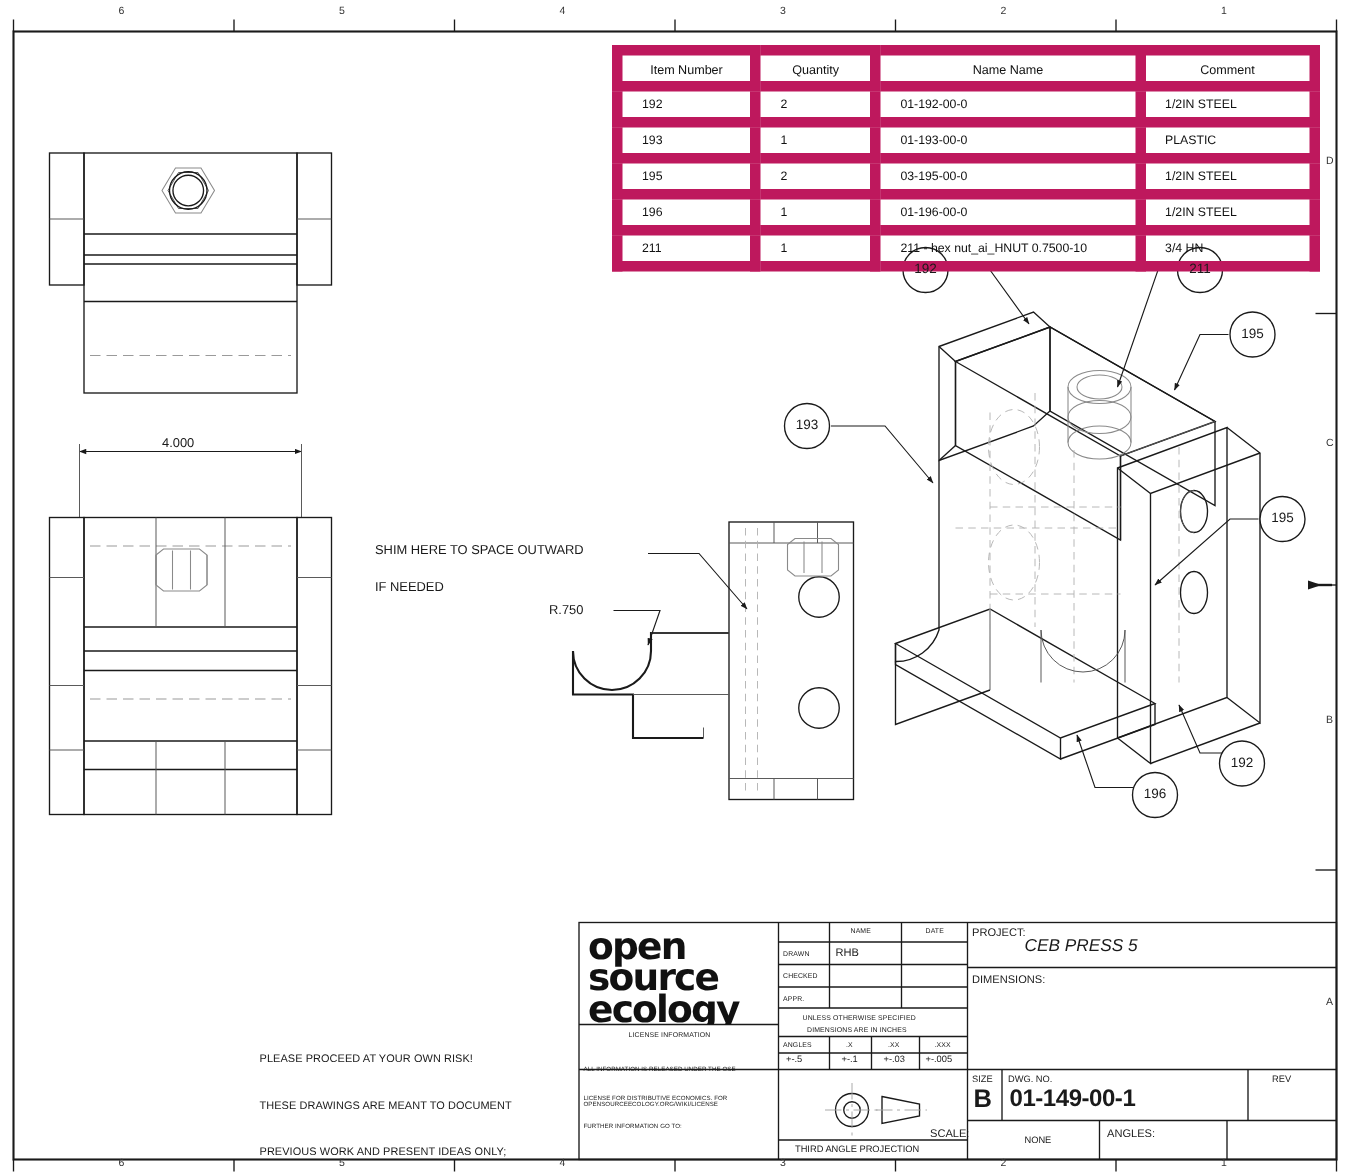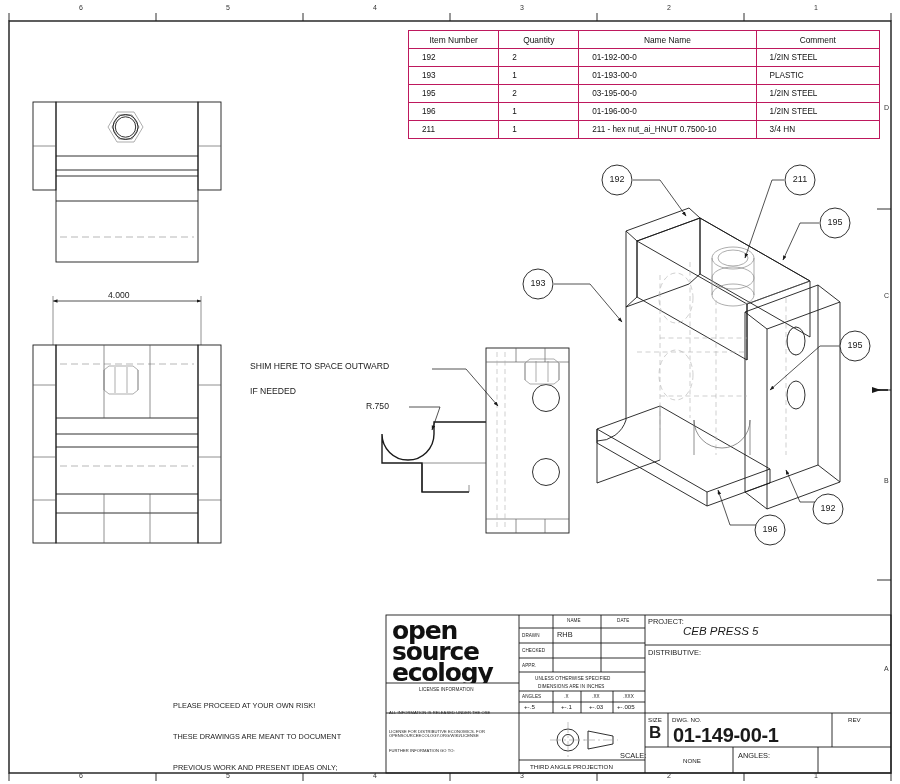--- a/index.html
+++ b/index.html
@@ -5,31 +5,31 @@
   html,body{margin:0;padding:0;background:#ffffff;}
   body{width:900px;height:784px;position:relative;overflow:hidden;
        font-family:"Liberation Sans",sans-serif;color:#1a1a1a;}
   .sheet{position:absolute;inset:0;}
   svg{display:block;}
   #vec{position:absolute;left:0;top:0;}
   .lbl{position:absolute;white-space:pre;line-height:1.18;}
   
   #bom{position:absolute;left:408px;top:30px;width:472px;
        border-collapse:collapse;font-size:8.2px;}
-  #bom td,#bom th{border:1px solid #be185d;height:17px;padding:0 13px;
+  #bom td,#bom th{border:7px solid #be185d;height:17px;padding:0 13px;
        font-weight:normal;color:#111;overflow:hidden;white-space:nowrap;}
   #bom th{text-align:center;font-size:8.4px;}
   #bom td.l{text-align:left;}
   .bw1{width:78px}.bw2{width:74px}.bw3{width:176px}.bw4{width:144px}
   .tiny{font-size:4.6px;letter-spacing:.1px;}
   .tiny2{font-size:4.1px;letter-spacing:.05px;line-height:1.55;}
   .sm{font-size:6.2px;}
   .md{font-size:7.4px;}
   .lg{font-size:11.5px;}
-  .xl{font-size:20px;font-weight:bold;letter-spacing:-.3px;}
+  .xl{font-size:16px;font-weight:bold;letter-spacing:-.3px;}
   .size-b{font-size:17px;font-weight:bold;}
   .disc{font-size:7.3px;line-height:1.42;letter-spacing:.05px;}
   .note{font-size:8.6px;line-height:1.5;}
   .dim{font-size:8.6px;}
   .zone{font-size:7px;color:#333;}
   .balloon-t{font-size:9px;}
   
   #logo{position:absolute;left:392px;top:617px;width:125px;height:66px;}
   #logo text{font-family:"DejaVu Sans",sans-serif;font-weight:bold;
        font-size:25px;fill:#111;letter-spacing:-1.2px;}
@@ -417,21 +417,21 @@
 
 <div class="lbl sm" style="left:524px;top:703px;">+-.5</div>
 <div class="lbl sm" style="left:561px;top:703px;">+-.1</div>
 <div class="lbl sm" style="left:589px;top:703px;">+-.03</div>
 <div class="lbl sm" style="left:617px;top:703px;">+-.005</div>
 
 <div class="lbl sm" style="left:530px;top:763px;">THIRD ANGLE PROJECTION</div>
 
 <div class="lbl md" style="left:648px;top:618px;">PROJECT:</div>
 <div class="lbl lg" style="left:683px;top:625px;font-style:italic;">CEB PRESS 5</div>
-<div class="lbl md" style="left:648px;top:649px;">DISTRIBUTIVE:</div>
+<div class="lbl md" style="left:648px;top:649px;">DIMENSIONS:</div>
 <div class="lbl md" style="left:648px;top:662px;"></div>
 
 <div class="lbl sm" style="left:648px;top:716px;">SIZE</div>
 <div class="lbl size-b" style="left:649px;top:723px;">B</div>
 <div class="lbl sm" style="left:672px;top:716px;">DWG. NO.</div>
 <div class="lbl xl" style="left:673px;top:724px;">01-149-00-1</div>
 <div class="lbl sm" style="left:848px;top:716px;">REV</div>
 <div class="lbl md" style="left:848px;top:728px;"></div>
 
 <div class="lbl md" style="left:620px;top:752px;">SCALE:</div>

